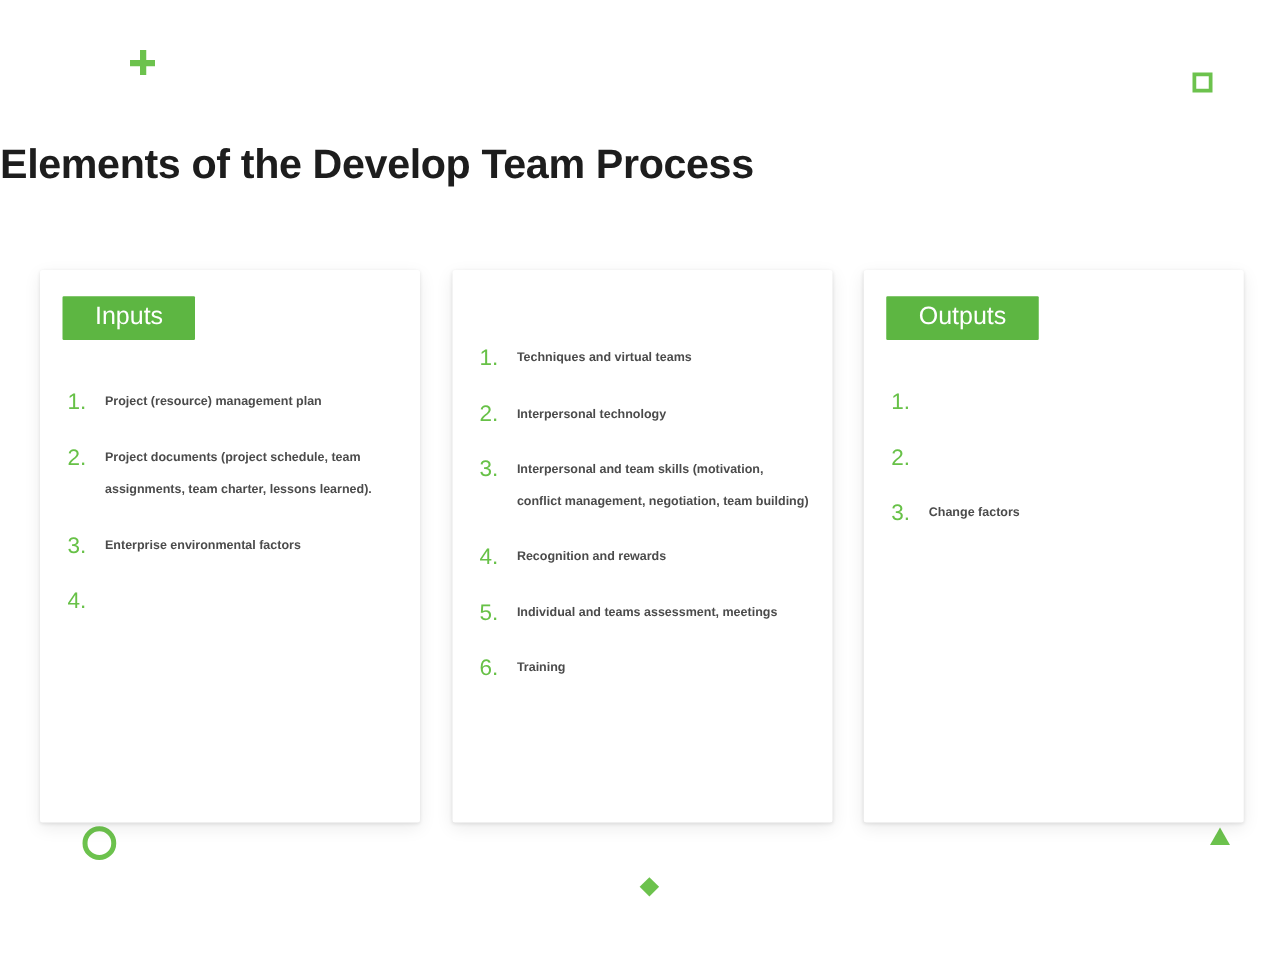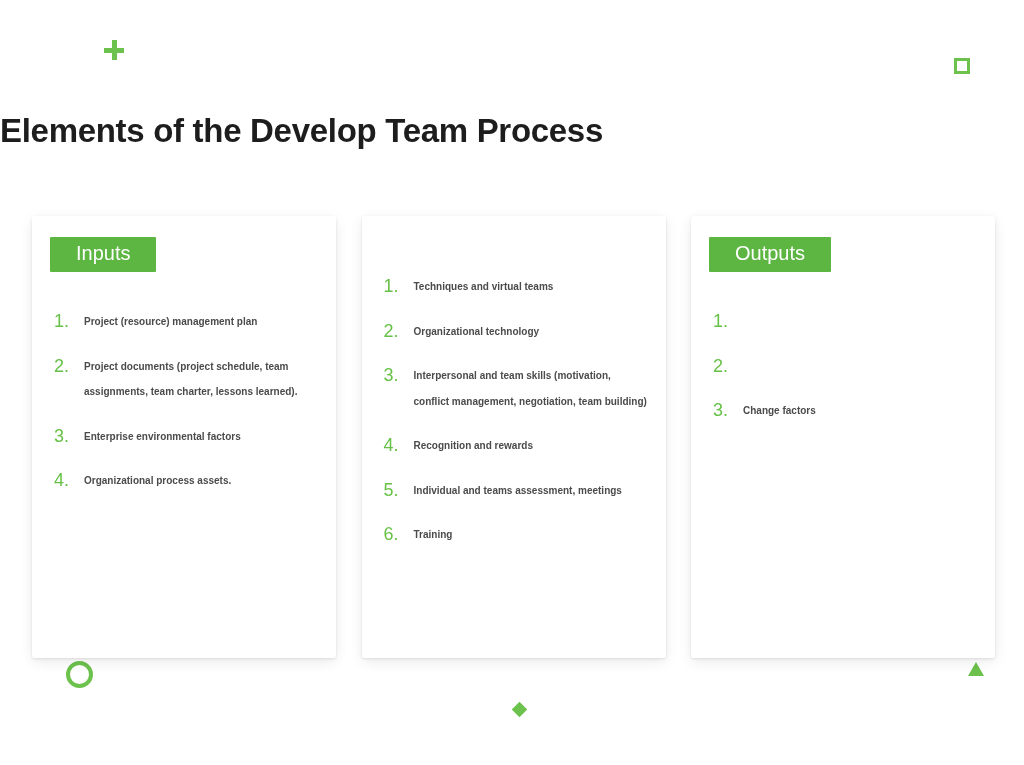--- a/index.html
+++ b/index.html
@@ -141,35 +141,34 @@
     <span class="txt">Project documents (project schedule, team assignments, team charter, lessons learned).</span>
   </li>
 
   <li class="item">
     <span class="num">3.</span>
     <span class="txt">Enterprise environmental factors</span>
   </li>
 
   <li class="item">
     <span class="num">4.</span>
-    <span class="txt">Organizational process assets.</span>
   </li>
 </ol>
   </section>
 
   <section class="card">
     <ol class="items">
   <li class="item">
     <span class="num">1.</span>
     <span class="txt">Techniques and virtual teams</span>
   </li>
 
   <li class="item">
     <span class="num">2.</span>
-    <span class="txt">Organizational technology</span>
+    <span class="txt">Interpersonal technology</span>
   </li>
 
   <li class="item">
     <span class="num">3.</span>
     <span class="txt">Interpersonal and team skills (motivation, conflict management, negotiation, team building)</span>
   </li>
 
   <li class="item">
     <span class="num">4.</span>
     <span class="txt">Recognition and rewards</span>

